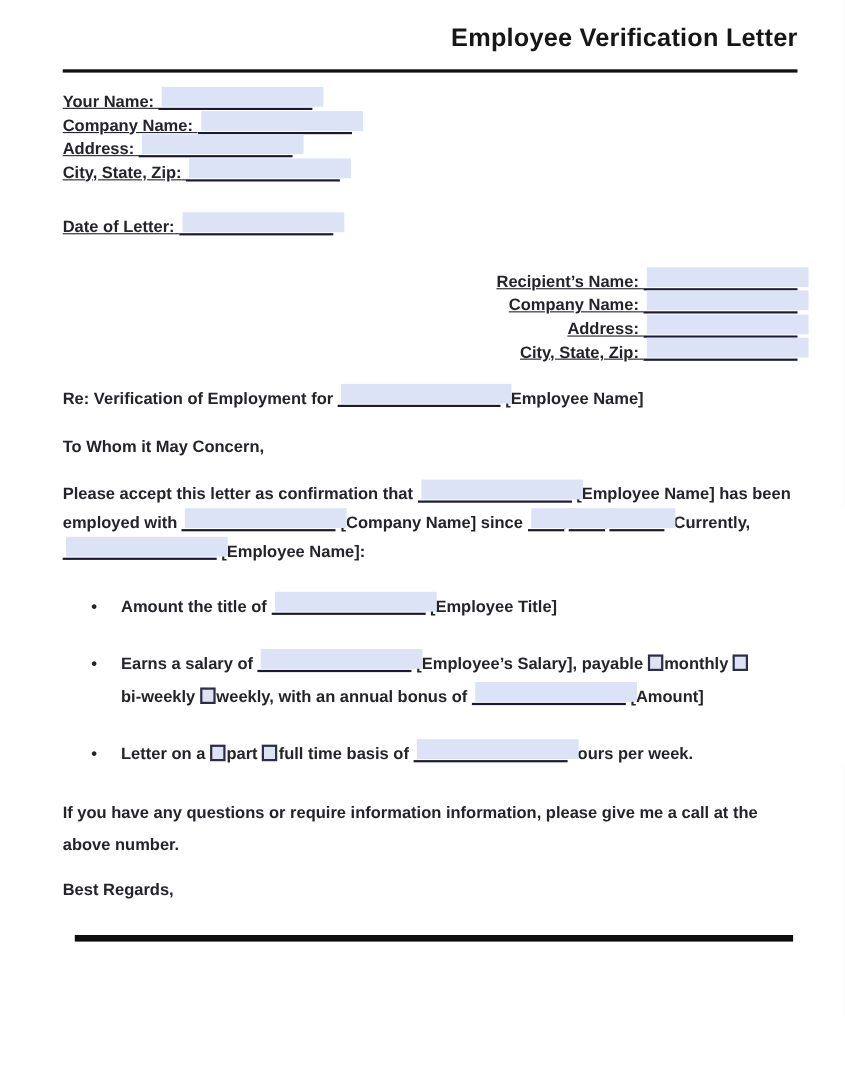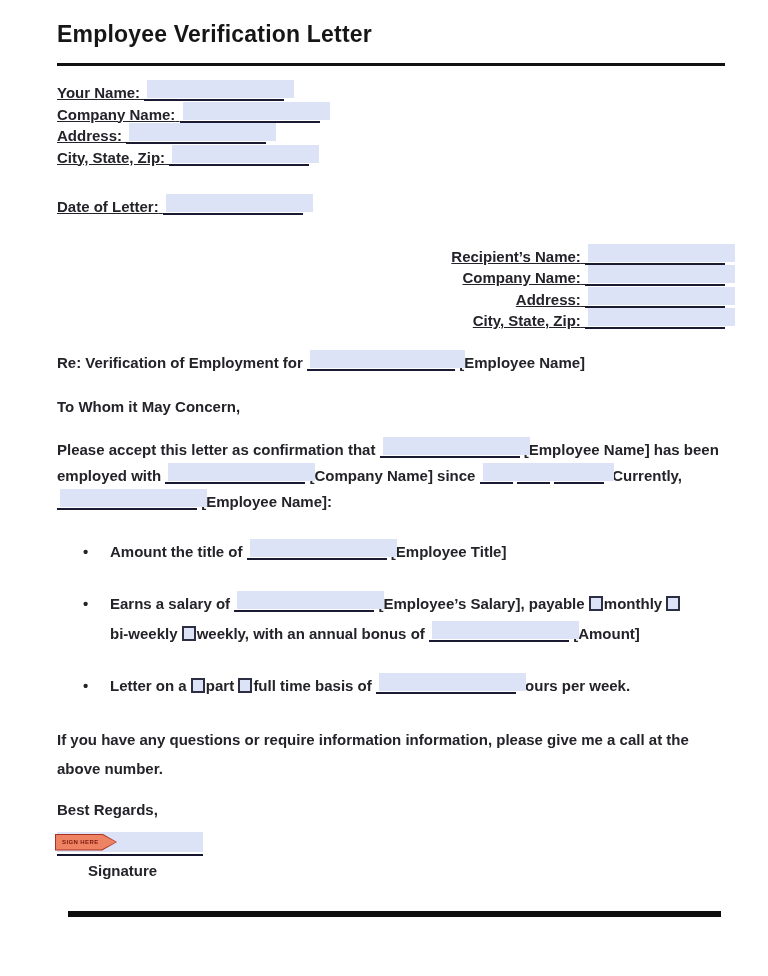--- a/index.html
+++ b/index.html
@@ -13,21 +13,21 @@
     width: 768px; height: 976px;
     background: #ffffff;
     padding: 20px 43px 0 57px;
     color: #232329;
     font-size: 15px;
     line-height: 21px;
     font-weight: 600;
   }
   
   .title { 
-    margin: 0; text-align: left;
+    margin: 0; text-align: right;
     font-size: 23px; line-height: 28px; font-weight: bold; color: #161616;
     letter-spacing: 0.2px;
   }
   .title-rule { height: 3px; background: #121212; margin-top: 15px; }
 
   
   .blank {
     display: inline-block;
     position: relative;
     height: 15px;
@@ -149,25 +149,16 @@
 
     <li><span>Earns a salary of</span> <span class="blank"></span> <span>[Employee’s Salary], payable</span> <span class="cb"></span><span>monthly</span> <span class="cb"></span><span>bi-weekly</span> <span class="cb"></span><span>weekly, with an annual bonus of</span> <span class="blank"></span> <span>[Amount]</span></li>
 
     <li><span>Letter on a</span> <span class="cb"></span><span>part</span> <span class="cb"></span><span>full time basis of</span> <span class="blank"></span><span>hours per week.</span></li>
   </ul>
 
   <p class="closing">If you have any questions or require information information, please give me a call at the above number.</p>
 
   <p class="signoff">Best Regards,</p>
 
-  <div class="sig-area">
-    <div class="sig-field">
-      <span class="sign-tag">
-          <span class="sign-tag-inner">SIGN HERE</span>
-        </span>
-    </div>
-    <div class="sig-underline"></div>
-    <div class="sig-label">Signature</div>
-  </div>
 
   <div class="bottom-bar"></div>
 
 </div>
 
 </body></html>

